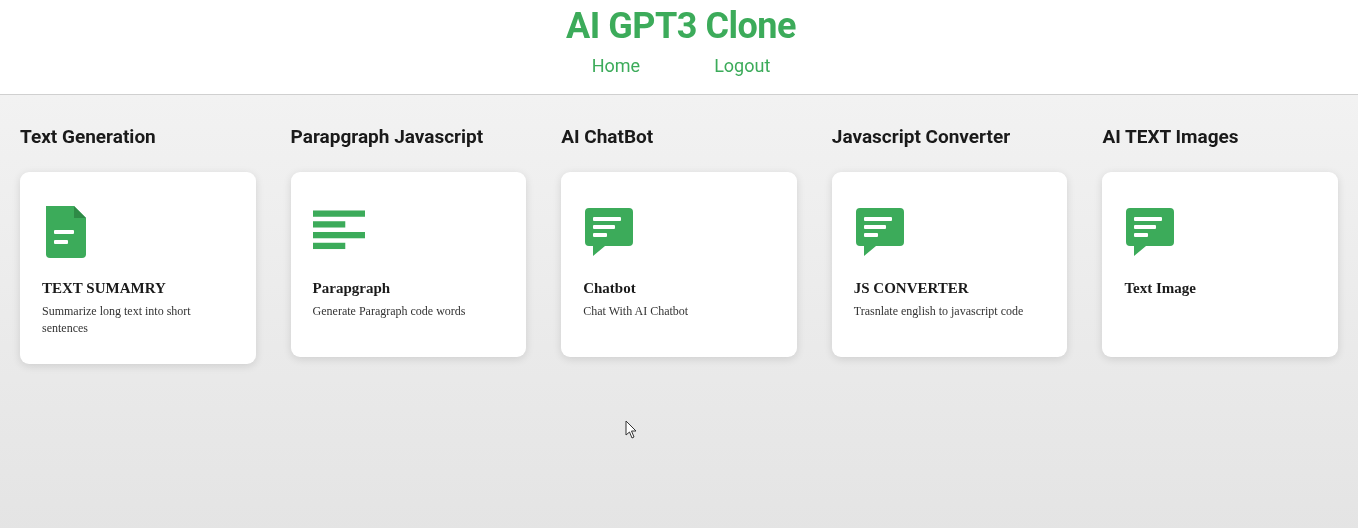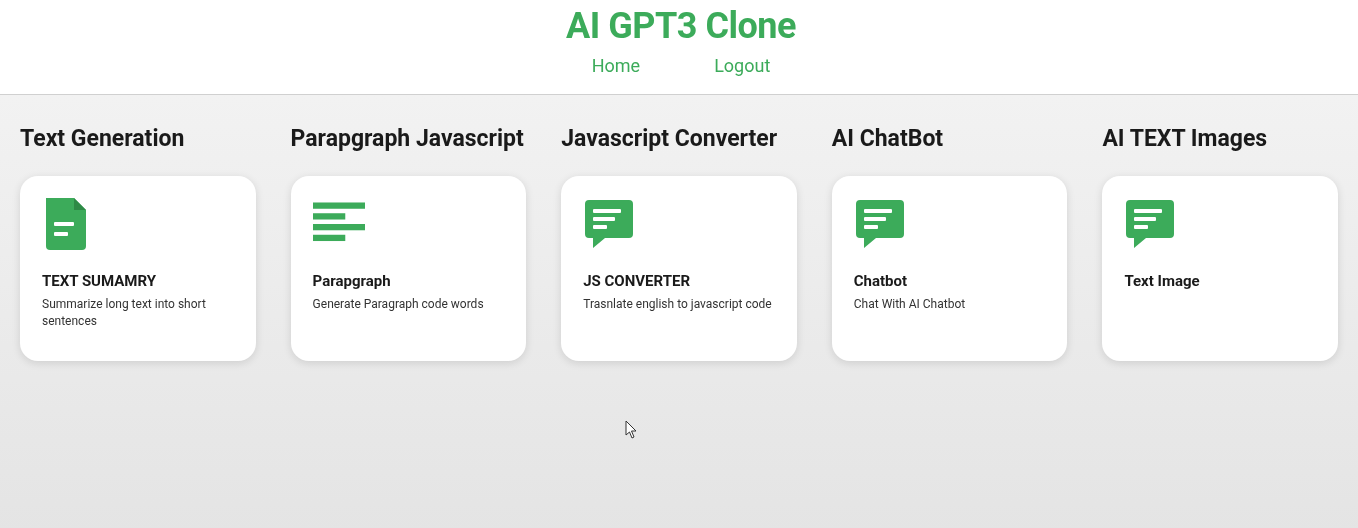--- a/index.html
+++ b/index.html
@@ -44,32 +44,33 @@
     .sections {
       display: flex;
       gap: 35px;
       max-width: 1320px;
     }
     .section {
       flex: 1;
       min-width: 0;
     }
     .section-title {
-      font-size: 23px;
+      font-size: 19px;
       font-weight: 700;
       color: #1a1a1a;
       margin-bottom: 24px;
     }
     .card {
       background: #ffffff;
-      border-radius: 18px;
-      padding: 22px 22px 26px 22px;
+      border-radius: 9px;
+      padding: 34px 22px 26px 22px;
       box-shadow: 0 2px 8px rgba(0,0,0,0.12);
       cursor: pointer;
       min-height: 185px;
+      font-family: Liberation Serif, serif;
     }
     .icon-wrap {
       width: 52px;
       height: 52px;
       margin-bottom: 22px;
       display: flex;
       align-items: center;
       justify-content: flex-start;
     }
     .card-title {
@@ -134,48 +135,48 @@
             <rect x="0" y="26" width="58" height="7" fill="#3cab5a"></rect>
             <rect x="0" y="38" width="36" height="7" fill="#3cab5a"></rect>
           </svg>
         </div>
         <div class="card-title">Parapgraph</div>
         <div class="card-desc">Generate Paragraph code words</div>
       </div>
     </div>
 
     <div class="section">
+      <div class="section-title">AI ChatBot</div>
+      <div class="card">
+        <div class="icon-wrap">
+          <svg width="52" height="52" viewBox="0 0 52 52">
+            <path d="M6 2 Q2 2 2 6 L2 36 Q2 40 6 40 L10 40 L10 50 L22 40 L46 40 Q50 40 50 36 L50 6 Q50 2 46 2 Z" fill="#3cab5a"></path>
+            <rect x="10" y="11" width="28" height="4" rx="1" fill="#ffffff"></rect>
+            <rect x="10" y="19" width="22" height="4" rx="1" fill="#ffffff"></rect>
+            <rect x="10" y="27" width="14" height="4" rx="1" fill="#ffffff"></rect>
+          </svg>
+        </div>
+        <div class="card-title">Chatbot</div>
+        <div class="card-desc">Chat With AI Chatbot</div>
+      </div>
+    </div>
+
+    <div class="section">
       <div class="section-title">Javascript Converter</div>
       <div class="card">
         <div class="icon-wrap">
           <svg width="52" height="52" viewBox="0 0 52 52">
             <path d="M6 2 Q2 2 2 6 L2 36 Q2 40 6 40 L10 40 L10 50 L22 40 L46 40 Q50 40 50 36 L50 6 Q50 2 46 2 Z" fill="#3cab5a"></path>
             <rect x="10" y="11" width="28" height="4" rx="1" fill="#ffffff"></rect>
             <rect x="10" y="19" width="22" height="4" rx="1" fill="#ffffff"></rect>
             <rect x="10" y="27" width="14" height="4" rx="1" fill="#ffffff"></rect>
           </svg>
         </div>
         <div class="card-title">JS CONVERTER</div>
         <div class="card-desc">Trasnlate english to javascript code</div>
-      </div>
-    </div>
-
-    <div class="section">
-      <div class="section-title">AI ChatBot</div>
-      <div class="card">
-        <div class="icon-wrap">
-          <svg width="52" height="52" viewBox="0 0 52 52">
-            <path d="M6 2 Q2 2 2 6 L2 36 Q2 40 6 40 L10 40 L10 50 L22 40 L46 40 Q50 40 50 36 L50 6 Q50 2 46 2 Z" fill="#3cab5a"></path>
-            <rect x="10" y="11" width="28" height="4" rx="1" fill="#ffffff"></rect>
-            <rect x="10" y="19" width="22" height="4" rx="1" fill="#ffffff"></rect>
-            <rect x="10" y="27" width="14" height="4" rx="1" fill="#ffffff"></rect>
-          </svg>
-        </div>
-        <div class="card-title">Chatbot</div>
-        <div class="card-desc">Chat With AI Chatbot</div>
       </div>
     </div>
 
     <div class="section">
       <div class="section-title">AI TEXT Images</div>
       <div class="card">
         <div class="icon-wrap">
           <svg width="52" height="52" viewBox="0 0 52 52">
             <path d="M6 2 Q2 2 2 6 L2 36 Q2 40 6 40 L10 40 L10 50 L22 40 L46 40 Q50 40 50 36 L50 6 Q50 2 46 2 Z" fill="#3cab5a"></path>
             <rect x="10" y="11" width="28" height="4" rx="1" fill="#ffffff"></rect>

